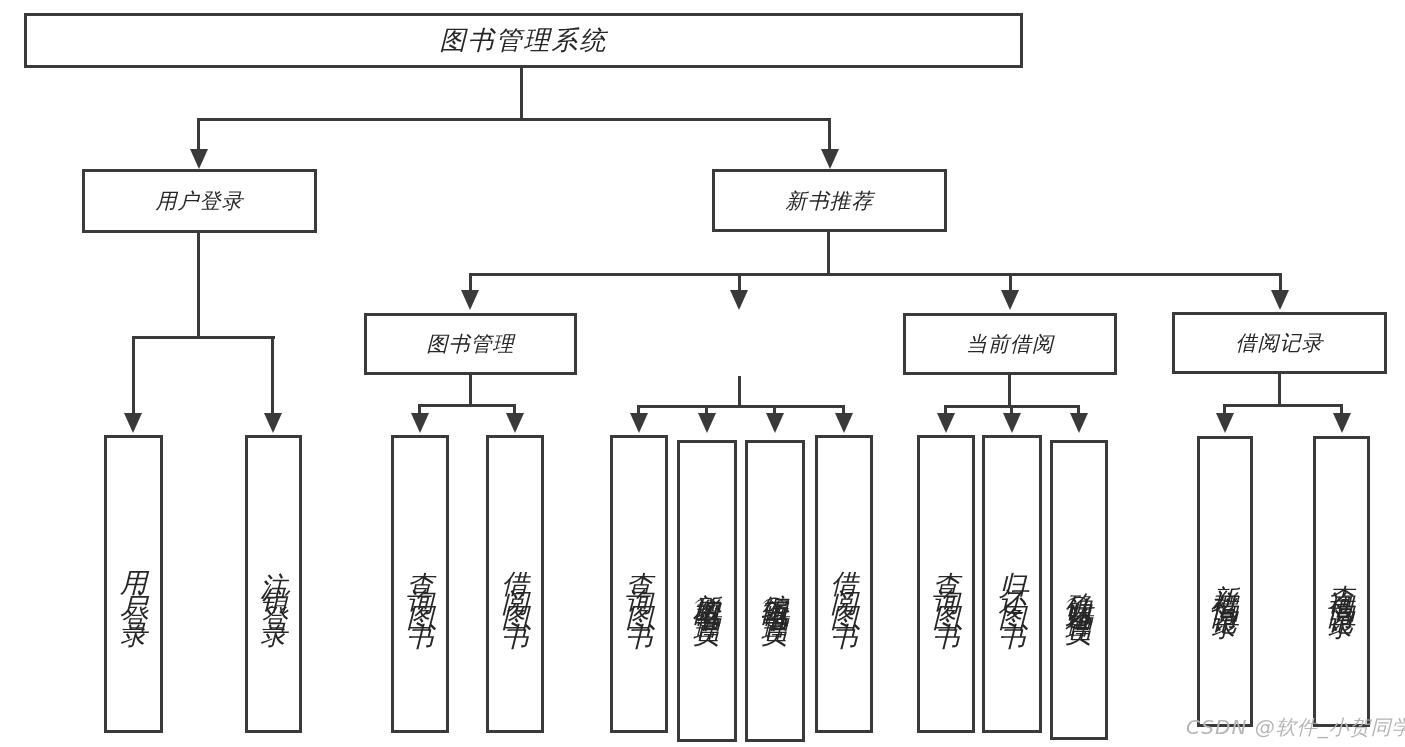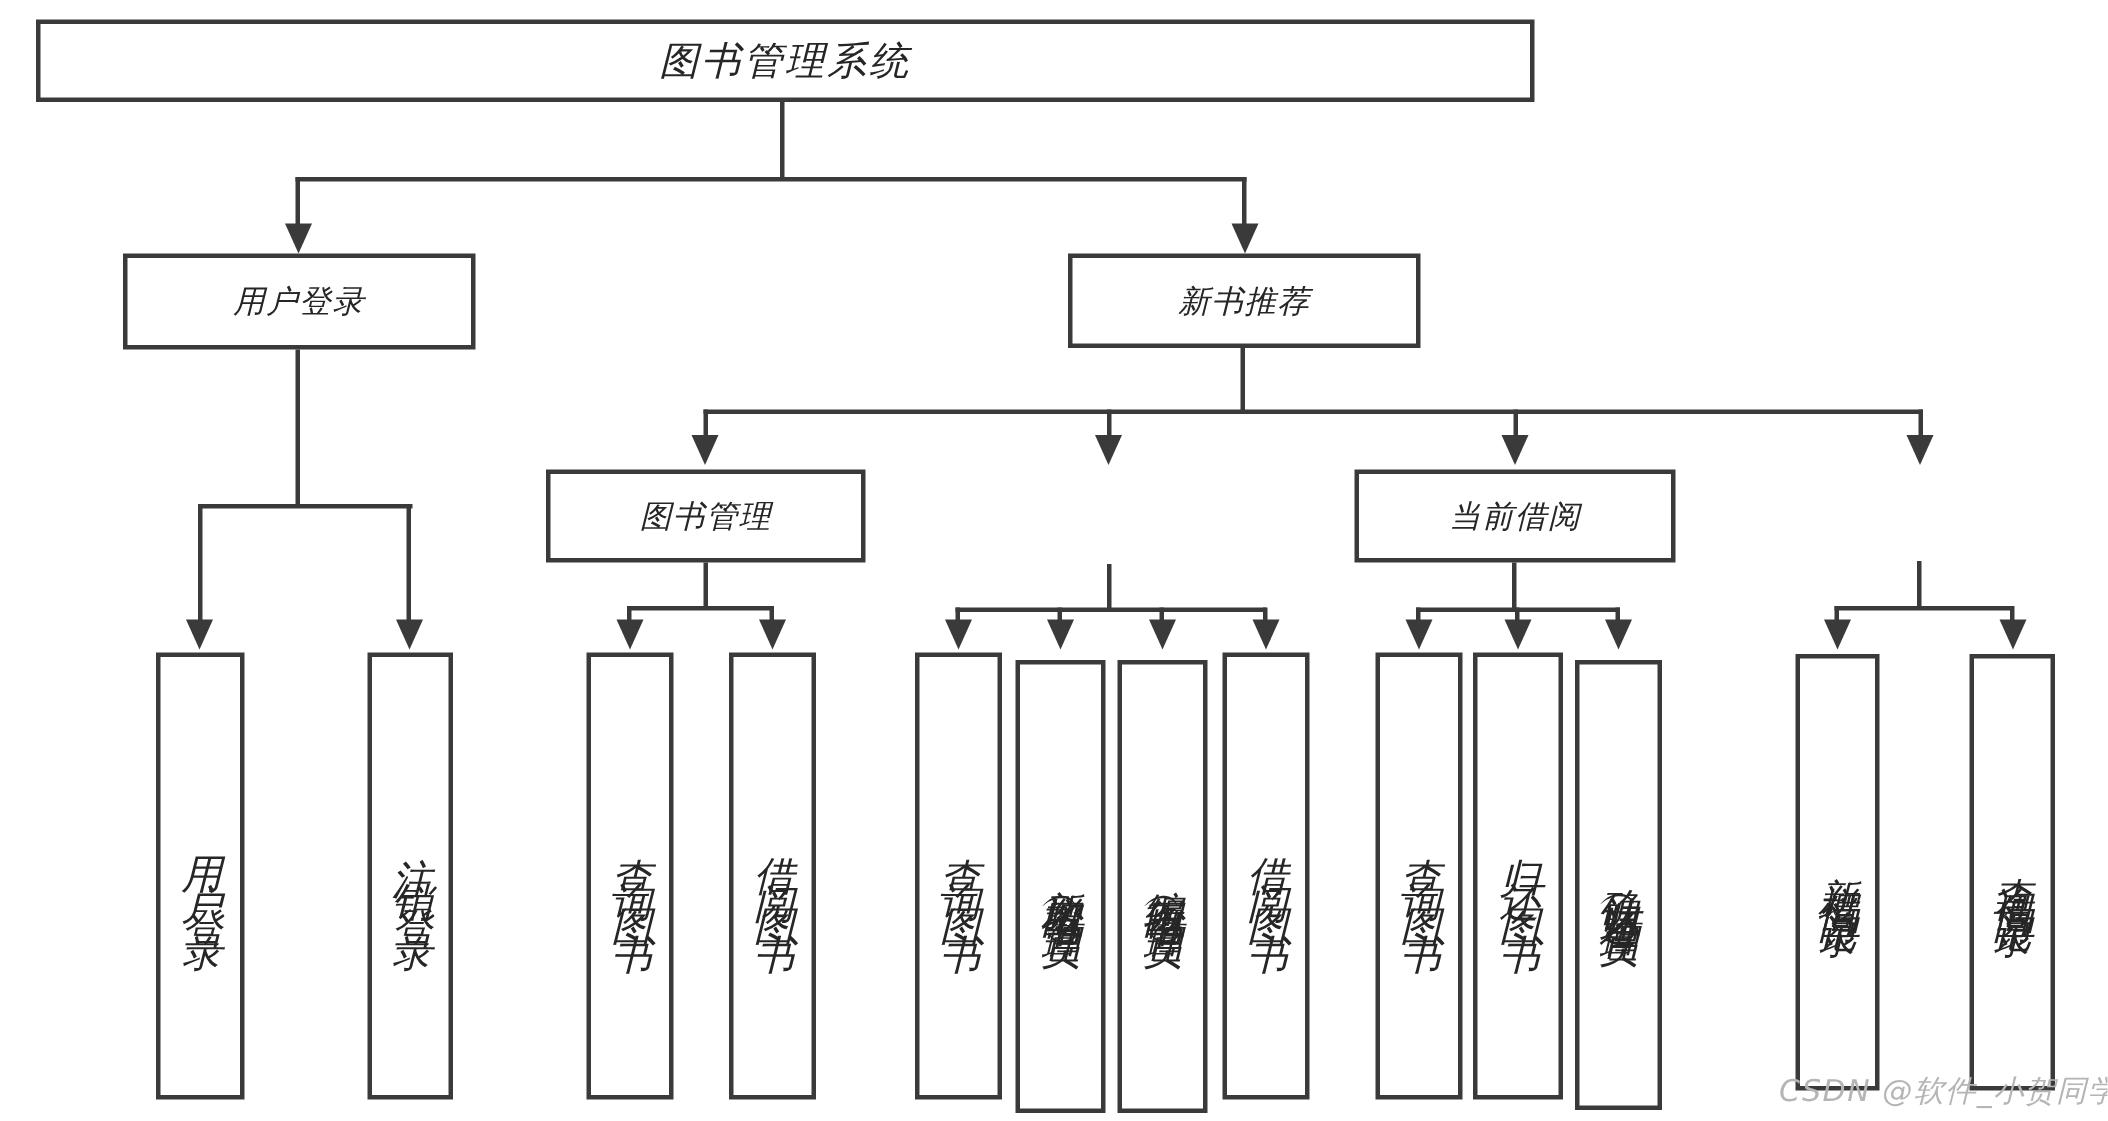--- a/index.html
+++ b/index.html
@@ -71,20 +71,21 @@
   <div class="ah" style="left:461px;top:290px;"></div>
   <div class="cv" style="left:738px;top:273px;height:20px;"></div>
   <div class="ah" style="left:730px;top:290px;"></div>
   <div class="cv" style="left:1009px;top:273px;height:20px;"></div>
   <div class="ah" style="left:1001px;top:290px;"></div>
   <div class="cv" style="left:1279px;top:273px;height:20px;"></div>
   <div class="ah" style="left:1271px;top:290px;"></div>
 
   <div class="box hlabel" style="left:364px;top:313px;width:213px;height:62px;">图书管理</div>
   <div class="box hlabel" style="left:903px;top:313px;width:214px;height:62px;">当前借阅</div>
+  <div class="box hlabel" style="left:1172px;top:312px;width:215px;height:62px;">借阅记录</div>
 
   <div class="cv" style="left:469px;top:375px;height:31px;"></div>
   <div class="ch" style="left:419px;top:404px;width:97px;"></div>
   <div class="cv" style="left:418px;top:404px;height:11px;"></div>
   <div class="ah" style="left:411px;top:413px;"></div>
   <div class="cv" style="left:513px;top:404px;height:11px;"></div>
   <div class="ah" style="left:506px;top:413px;"></div>
 
   <div class="cv" style="left:738px;top:376px;height:31px;"></div>
   <div class="ch" style="left:637px;top:405px;width:207px;"></div>

